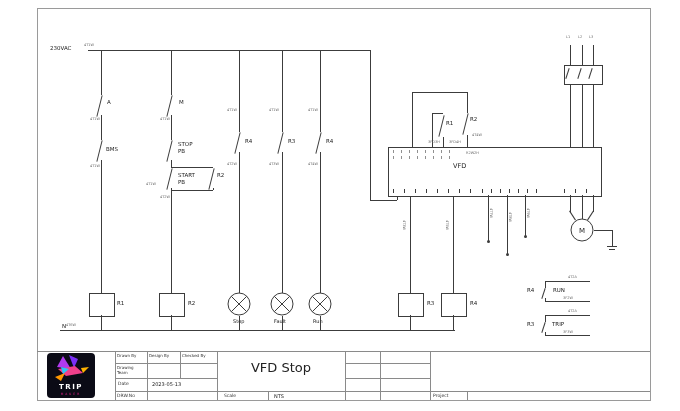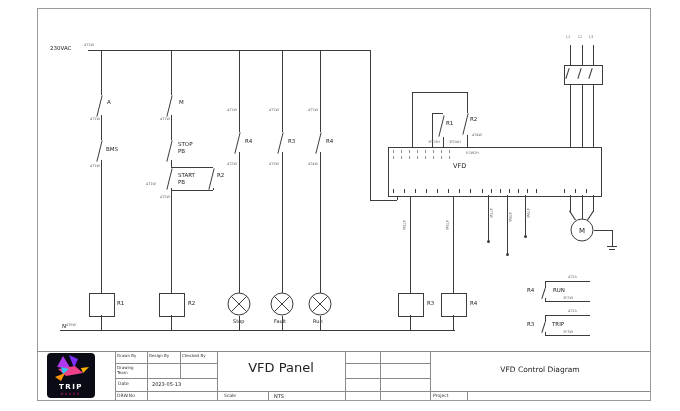--- a/index.html
+++ b/index.html
@@ -244,25 +244,24 @@
   <div class="hl" style="left:430px;top:391px;width:220px;"></div>
   <div class="vl" style="left:467px;top:391px;height:9px;"></div>
 
   <div class="tb-lbl" style="left:117px;top:353px;width:28px;">Drawn By</div>
   <div class="tb-lbl" style="left:149px;top:353px;width:30px;">Design By</div>
   <div class="tb-lbl" style="left:182px;top:353px;width:33px;">Checked By</div>
   <div class="tb-lbl" style="left:117px;top:365px;width:28px;">Drawing Team</div>
   <div class="tb-lbl" style="left:118px;top:381px;font-size:4.5px;">Date</div>
   <div class="tb-val" style="left:152px;top:381px;">2023-05-13</div>
   <div class="tb-lbl" style="left:117px;top:393px;font-size:4.5px;">DRW.No</div>
-  <div class="panel-title">VFD Panel</div>
+  <div class="panel-title">VFD Stop</div>
   <div class="tb-lbl" style="left:224px;top:393px;font-size:4.5px;">Scale</div>
   <div class="tb-val" style="left:274px;top:393px;">NTS</div>
   <div class="tb-lbl" style="left:433px;top:393px;font-size:4.5px;">Project</div>
-  <div class="diagram-title">VFD Control Diagram</div>
 
   <div class="logo-box">
     <svg width="40" height="28" style="position:absolute;left:4px;top:2px;">
       <polygon points="12,1 20,14 6,12" fill="#b13af0"></polygon>
       <polygon points="18,0 23,13 27,4" fill="#7b2ff7"></polygon>
       <polygon points="7,14 24,11 32,18 15,21" fill="#f0408c"></polygon>
       <polygon points="4,22 14,18 10,26" fill="#ff9800"></polygon>
       <polygon points="30,13 38,12 32,18" fill="#ffb300"></polygon>
       <polygon points="10,12 18,14 12,19" fill="#29c5f6"></polygon>
     </svg>

